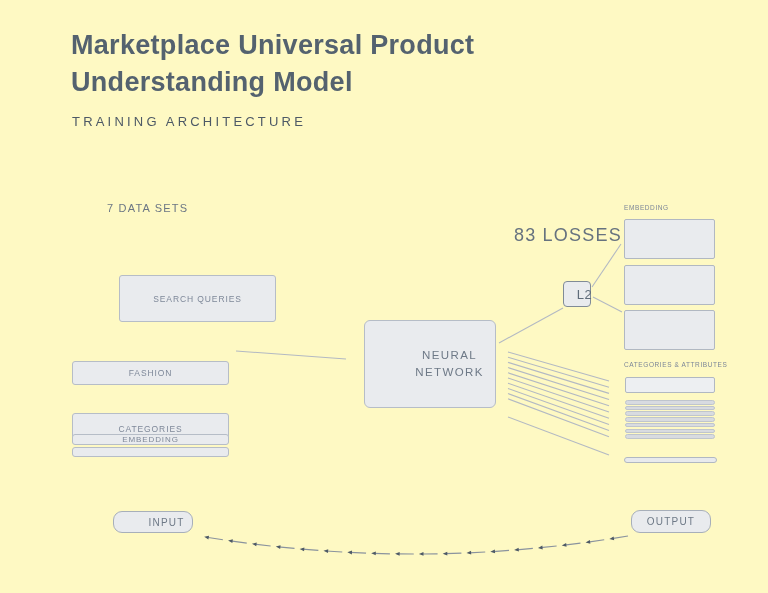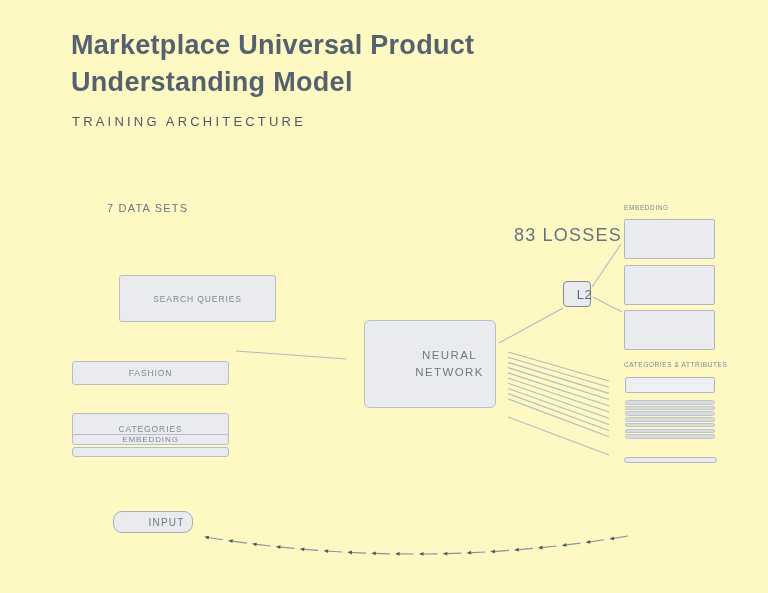--- a/index.html
+++ b/index.html
@@ -168,14 +168,17 @@
   <div class="abs bar" style="top:411.4px;"></div>
   <div class="abs bar" style="top:417.1px;"></div>
   <div class="abs bar" style="top:422.8px;"></div>
   <div class="abs bar" style="top:428.5px;"></div>
   <div class="abs bar" style="top:434.2px;"></div>
   <div class="abs pill"></div>
 
   <div class="abs box io-box" style="left:113px;top:511px;width:80px;height:22px;padding-left:27px;">
     <span>INPUT</span>
   </div>
+  <div class="abs box io-box" style="left:631px;top:510px;width:80px;height:23px;">
+    <span>OUTPUT</span>
+  </div>
 
 </div>
 
 </body></html>

